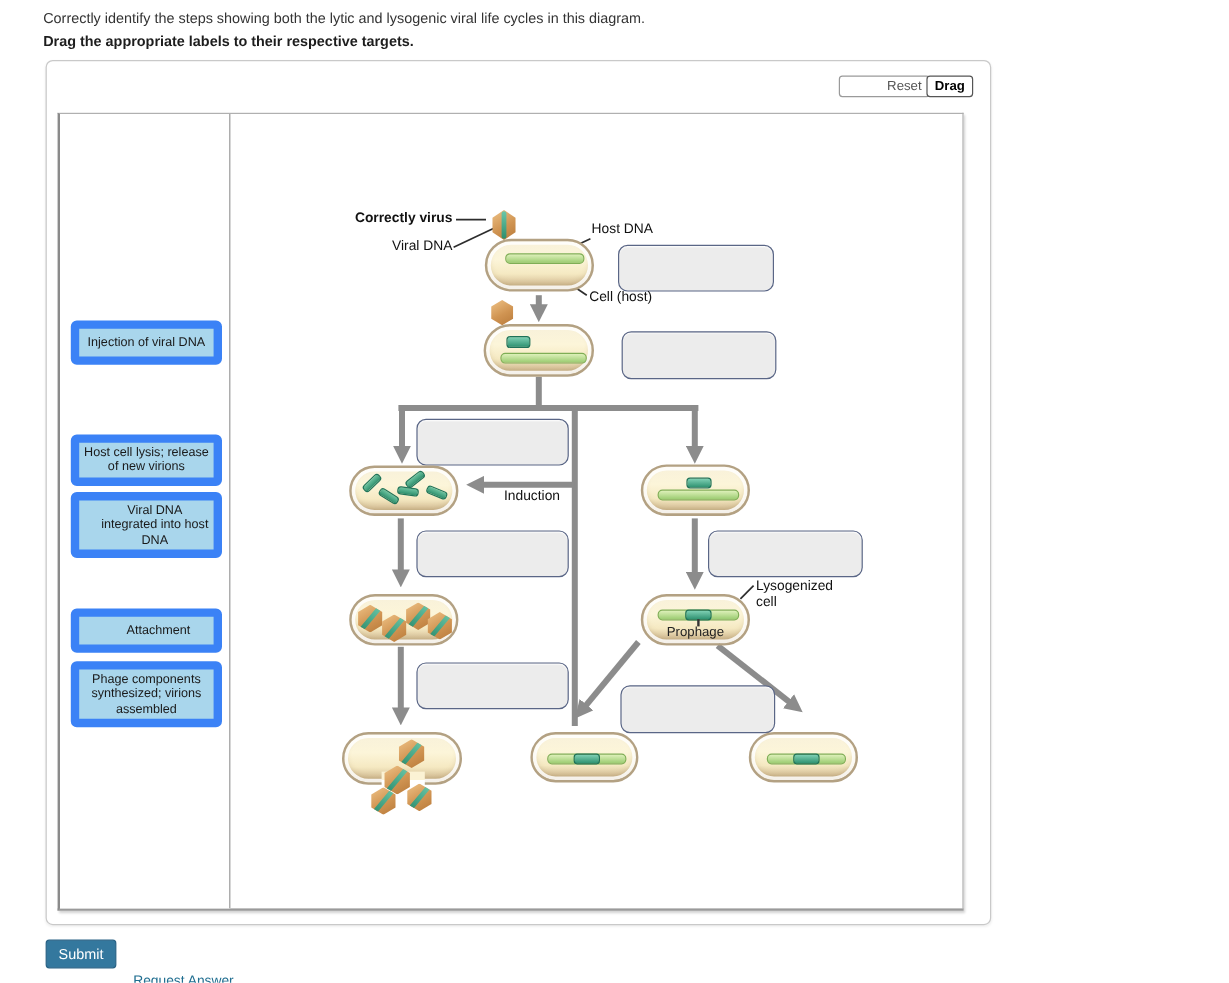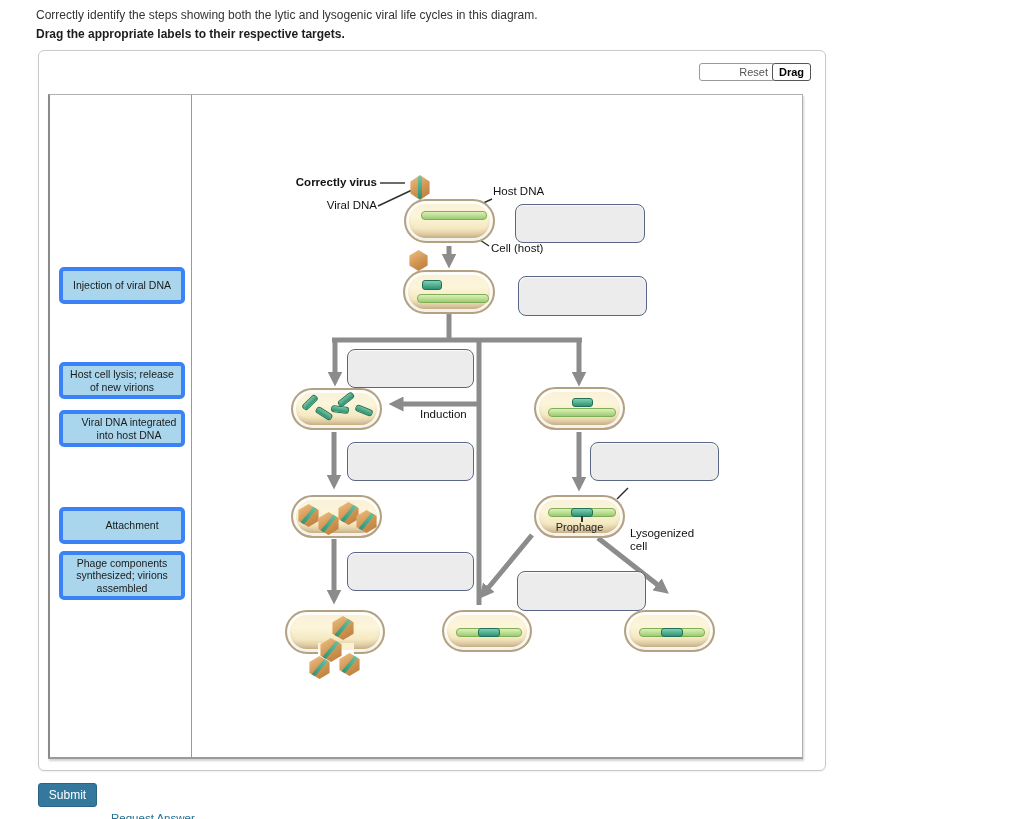--- a/index.html
+++ b/index.html
@@ -13,21 +13,21 @@
   
   .panel{left:38px;top:50px;width:786px;height:719px;border:1px solid #c9c9c9;border-radius:6px;background:#fff;box-shadow:0 1px 2px rgba(0,0,0,.06);}
 
   .btn-small{position:absolute;top:12px;height:18px;border-radius:3px;background:#fff;font-size:11px;line-height:16px;text-align:center;cursor:pointer;padding:0 6px;box-sizing:border-box;}
   .btn-reset{right:50px;border:1px solid #9a9a9a;color:#555;padding-left:39px;}
   .btn-help{right:14px;border:1px solid #555;color:#000;font-weight:bold;}
 
   
   .workarea{left:9px;top:43px;width:755px;height:665px;background:#fff;border:1px solid #b0b0b0;border-left:2px solid #8a8a8a;border-bottom:2px solid #9a9a9a;box-shadow:1px 2px 2px rgba(0,0,0,.18);box-sizing:border-box;}
   .sidebar{left:0;top:0;width:142px;height:100%;border-right:1px solid #9a9a9a;box-sizing:border-box;background:#fff;}
-  .drag-label{position:absolute;left:9px;width:126px;min-height:37px;background:#a9d6ec;border:4px solid #3b82f6;border-radius:5px;display:flex;align-items:center;justify-content:center;text-align:center;font-size:10.5px;line-height:1.18;color:#1a1a1a;padding:2px 4px;box-sizing:border-box;cursor:grab;}
+  .drag-label{position:absolute;left:9px;width:126px;min-height:37px;background:#a9d6ec;border:7px solid #3b82f6;border-radius:5px;display:flex;align-items:center;justify-content:center;text-align:center;font-size:10.5px;line-height:1.18;color:#1a1a1a;padding:2px 4px;box-sizing:border-box;cursor:grab;}
 
   .diagram{left:142px;top:0;width:612px;height:664px;overflow:hidden;}
   .flow-svg{position:absolute;left:0;top:0;}
 
   
   .drop{position:absolute;background:#ececec;border:1px solid #5a6686;border-radius:8px;box-shadow:inset 0 1px 1px rgba(255,255,255,.8);}
 
   
   .cell{position:absolute;border-radius:60px;border:2px solid #b3a183;background:linear-gradient(180deg,#f8f1da 0%,#fcf5d9 38%,#f5e9c2 68%,#dcc8a0 86%,#c1aa80 100%);box-shadow:inset 0 0 0 3px rgba(255,255,255,.85), inset 0 -3px 5px rgba(160,130,85,.45);box-sizing:border-box;}
   .dna-host{position:absolute;height:7px;background:linear-gradient(180deg,#ddf0b9,#9ccc72);border:1px solid #7fae56;border-radius:4px;}
@@ -182,20 +182,20 @@
       <div class="cell" style="left:432px;top:515px;width:91px;height:42px;">
         <div class="dna-host" style="left:13px;top:16px;width:64px;"></div>
         <div class="dna-viral" style="left:35px;top:16px;width:20px;height:7px;"></div>
       </div>
 
       <div class="dg-text dg-bold" style="left:60px;top:81px;width:125px;text-align:right;">Correctly virus</div>
       <div class="dg-text" style="left:60px;top:104px;width:125px;text-align:right;">Viral DNA</div>
       <div class="dg-text" style="left:301px;top:90px;">Host DNA</div>
       <div class="dg-text" style="left:299px;top:147px;">Cell (host)</div>
       <div class="dg-text" style="left:228px;top:313px;">Induction</div>
-      <div class="dg-text wrap" style="left:438px;top:388px;width:72px;white-space:normal;margin-top:44px;">Lysogenized cell</div>
+      <div class="dg-text wrap" style="left:438px;top:388px;width:72px;white-space:normal;">Lysogenized cell</div>
 
     </div>
   </div>
 </div>
 
 <div class="abs submit-btn">Submit</div>
 <div class="abs req-link">Request Answer</div>
 
 </body></html>

